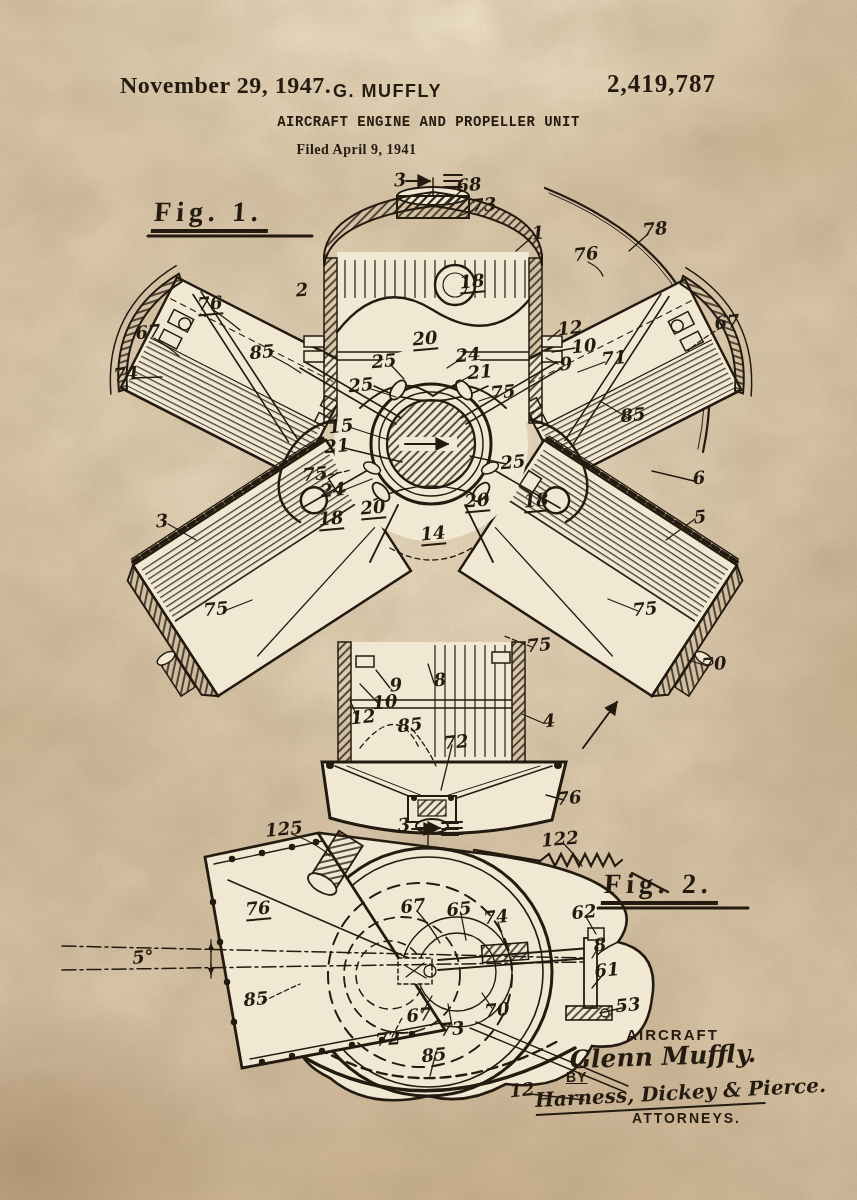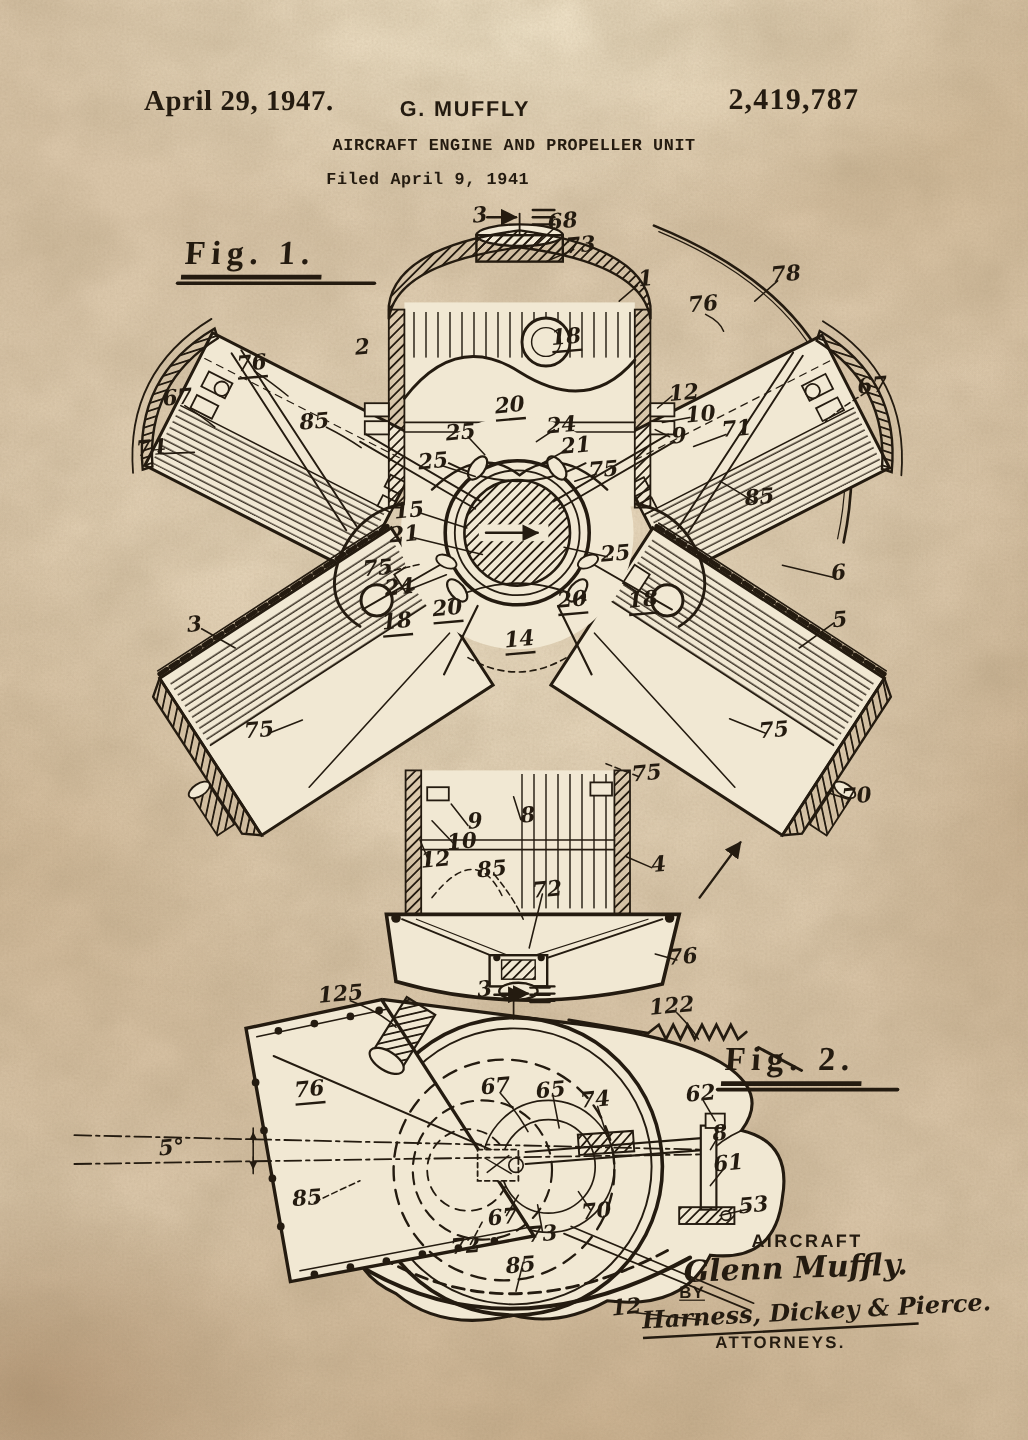--- a/index.html
+++ b/index.html
@@ -13,35 +13,35 @@
       radial-gradient(ellipse 320px 240px at 3% 97%, rgba(148,113,78,.5), rgba(148,113,78,0) 72%),
       radial-gradient(ellipse 840px 300px at 55% 101%, rgba(178,146,106,.42), rgba(178,146,106,0) 78%),
       radial-gradient(ellipse 260px 500px at 100% 55%, rgba(172,140,102,.35), rgba(172,140,102,0) 75%);
     font-family:"Liberation Serif",serif;color:#241b10;}
   .texture,.drawing{position:absolute;left:0;top:0;}
   .hdr span,.hdr div{position:absolute;white-space:nowrap;}
   .h-date{left:120px;top:72px;font-weight:bold;font-size:24px;letter-spacing:.5px;}
   .h-num{left:607px;top:70px;font-weight:bold;font-size:25px;letter-spacing:1px;text-align:right;}
   .h-name{left:0;top:81px;width:775px;text-align:center;font-family:"Liberation Sans",sans-serif;font-weight:bold;font-size:18px;letter-spacing:1.5px;}
   .h-title{left:0;top:114px;width:857px;text-align:center;font-family:"Liberation Mono",monospace;font-weight:bold;font-size:14px;letter-spacing:.5px;}
-  .h-filed{left:0;top:142px;width:713px;text-align:center;font-family:Liberation Mono, monospace;font-weight:bold;font-size:14px;letter-spacing:.5px;}
+  .h-filed{left:0;top:142px;width:713px;text-align:center;font-family:Liberation Serif, serif;font-weight:bold;font-size:14px;letter-spacing:.5px;}
   .fig-label{position:absolute;font-weight:bold;font-size:28px;letter-spacing:5px;border-bottom:4px solid #241b10;padding:0 6px 1px 2px;transform:skewX(-4deg);}
   .fl1{left:152px;top:196px;}
   .fl2{left:602px;top:868px;}
   .labels{position:absolute;left:0;top:0;width:857px;height:1200px;pointer-events:none;}
   .part-label{position:absolute;transform:translate(-50%,-55%) rotate(-5deg);
     font-family:"DejaVu Serif",serif;font-style:italic;font-weight:bold;font-size:18px;
     color:#241b10;white-space:nowrap;line-height:1;}
   .part-label.u{border-bottom:2px solid #241b10;padding-bottom:1px;}
   .sig div{position:absolute;white-space:nowrap;}
   .s-cap{left:600px;top:1026px;width:145px;text-align:center;font-family:"Liberation Sans",sans-serif;font-weight:bold;font-size:15px;letter-spacing:2px;}
   .s-name{left:558px;top:1042px;width:210px;text-align:center;font-family:"DejaVu Serif",serif;font-style:italic;font-weight:bold;font-size:25px;transform:rotate(-2deg);}
   .s-by{left:566px;top:1069px;font-family:"Liberation Sans",sans-serif;font-weight:bold;font-size:14px;letter-spacing:1px;text-decoration:underline;}
   .s-att{left:535px;top:1082px;width:230px;text-align:center;font-family:"DejaVu Serif",serif;font-style:italic;font-weight:bold;font-size:20px;transform:rotate(-3deg);border-bottom:2px solid #241b10;padding-bottom:2px;}
-  .s-attcap{left:596px;top:1110px;width:145px;text-align:left;font-family:"Liberation Sans",sans-serif;font-weight:bold;font-size:14px;letter-spacing:2px;}
+  .s-attcap{left:596px;top:1110px;width:145px;text-align:right;font-family:"Liberation Sans",sans-serif;font-weight:bold;font-size:14px;letter-spacing:2px;}
 </style>
 </head>
 <body>
 
 <div class="page">
 
   <svg class="texture" width="857" height="1200" aria-hidden="true">
     <defs>
       <filter id="mottle" x="0" y="0" width="100%" height="100%">
         <feTurbulence type="fractalNoise" baseFrequency="0.013 0.017" numOctaves="3" seed="7"></feTurbulence>
@@ -50,21 +50,21 @@
       <filter id="grain" x="0" y="0" width="100%" height="100%">
         <feTurbulence type="fractalNoise" baseFrequency="0.5" numOctaves="2" seed="3"></feTurbulence>
         <feColorMatrix type="matrix" values="0 0 0 0 0.28  0 0 0 0 0.20  0 0 0 0 0.11  0.45 0.45 0.45 0 -0.5"></feColorMatrix>
       </filter>
     </defs>
     <rect width="857" height="1200" filter="url(#mottle)" opacity="0.33"></rect>
     <rect width="857" height="1200" filter="url(#grain)" opacity="0.22"></rect>
   </svg>
 
   <div class="hdr">
-    <span class="h-date">April 29, 1947.</span>
+    <span class="h-date">November 29, 1947.</span>
     <span class="h-name">G. MUFFLY</span>
     <span class="h-num">2,419,787</span>
     <div class="h-title">AIRCRAFT ENGINE AND PROPELLER UNIT</div>
     <div class="h-filed">Filed April 9, 1941</div>
   </div>
 
   <svg class="drawing" width="857" height="1200" viewBox="0 0 857 1200">
     <defs>
       <pattern id="hx" width="6" height="6" patternUnits="userSpaceOnUse" patternTransform="rotate(45)">
         <line x1="3" y1="0" x2="3" y2="6" stroke="#241b10" stroke-width="1.5"></line>

